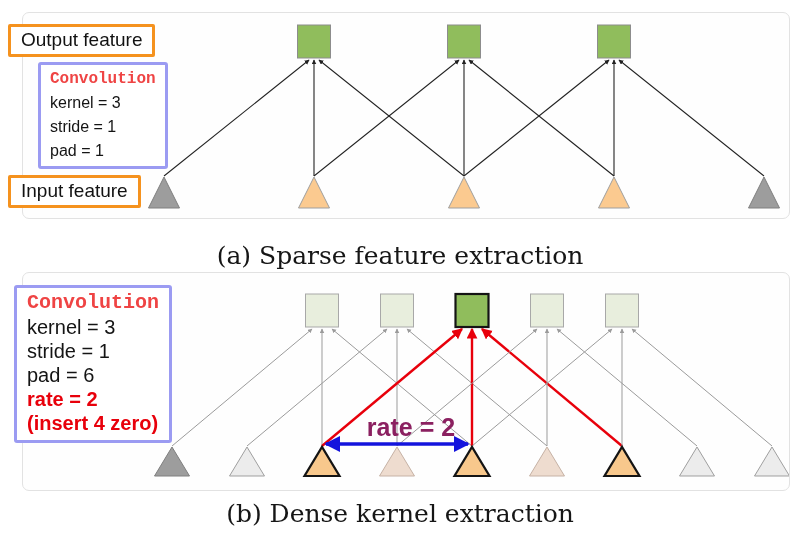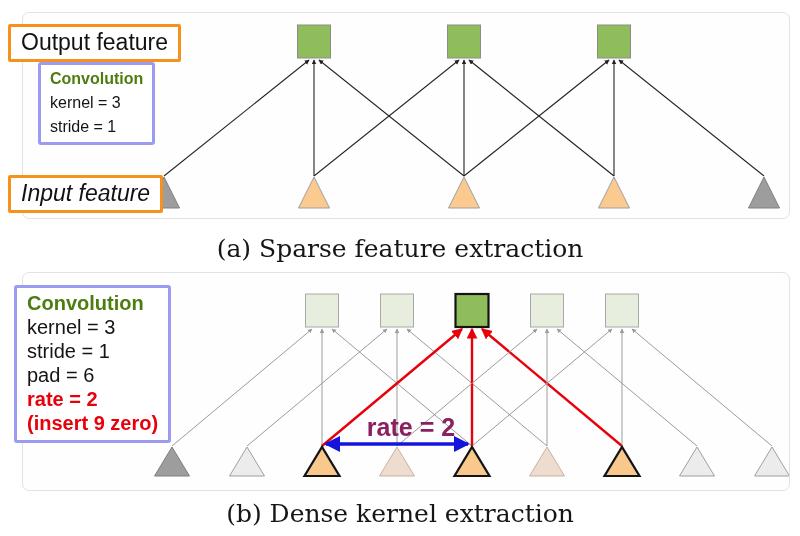--- a/index.html
+++ b/index.html
@@ -5,31 +5,31 @@
   html,body{margin:0;padding:0;background:#ffffff;}
   .page{position:relative;width:800px;height:536px;background:#ffffff;overflow:hidden;
         font-family:"Liberation Sans",sans-serif;}
   .panel{position:absolute;left:22px;width:766px;border:1px solid #e2e2e2;border-radius:7px;
          background:#fefefe;}
   #panel-a{top:12px;height:205px;}
   #panel-b{top:272px;height:217px;}
   .panel svg{position:absolute;left:0;top:0;}
   .caption{position:absolute;left:0;width:800px;text-align:center;
            font-family:"DejaVu Serif","Liberation Serif",serif;font-size:25px;color:#161616;}
-  #caption-a{top:234px;}
+  #caption-a{top:241px;}
   #caption-b{top:499px;}
   .obox{position:absolute;background:#ffffff;border:3px solid #f5921e;border-radius:2px;
-        font-size:23px;color:#121212;padding:2px 10px 3px;white-space:nowrap;z-index:3;}
+        font-size:19px;color:#121212;padding:2px 10px 3px;white-space:nowrap;z-index:3;}
   #output-label{left:8px;top:24px;}
-  #input-label{left:8px;top:175px;font-style:italic;}
+  #input-label{left:8px;top:175px;}
   .cbox{position:absolute;background:#ffffff;border:3px solid #9b9bf2;border-radius:3px;
         color:#141414;z-index:3;white-space:nowrap;}
   #cbox-a{left:38px;top:62px;font-size:16px;line-height:24px;padding:2px 9px 3px;}
   #cbox-b{left:14px;top:285px;font-size:20px;line-height:24px;padding:3px 10px 5px;}
-  .cbox .title{font-weight:bold;color:#4d7c0f;}
+  .cbox .title{font-weight:bold;color:#ef4444;font-family:Liberation Mono, monospace;}
   .cbox .red{font-weight:bold;color:#e8000b;}
 </style>
 </head>
 <body>
 
 <div class="page">
 
   <div class="panel" id="panel-a">
     <svg id="svg-a" width="766" height="205" viewBox="0 0 766 205">
         <defs>
@@ -58,20 +58,21 @@
   </div>
 
   <div class="obox" id="output-label">
     <span>Output feature</span>
   </div>
 
   <div class="cbox" id="cbox-a">
     <div class="title">Convolution</div>
     <div>kernel = 3</div>
     <div>stride = 1</div>
+    <div>pad = 1</div>
   </div>
 
   <div class="obox" id="input-label">
     <span>Input feature</span>
   </div>
 
   <div class="caption" id="caption-a">(a) Sparse feature extraction</div>
 
   <div class="panel" id="panel-b">
     <svg id="svg-b" width="766" height="217" viewBox="0 0 766 217">
@@ -119,18 +120,18 @@
         <text x="388" y="163" text-anchor="middle" fill="#8b2060" font-size="25" font-weight="bold" font-family="&quot;Liberation Sans&quot;, sans-serif">rate = 2</text>
       </svg>
   </div>
 
   <div class="cbox" id="cbox-b">
     <div class="title">Convolution</div>
     <div>kernel = 3</div>
     <div>stride = 1</div>
     <div>pad = 6</div>
     <div class="red">rate = 2</div>
-    <div class="red">(insert 9 zero)</div>
+    <div class="red">(insert 4 zero)</div>
   </div>
 
   <div class="caption" id="caption-b">(b) Dense kernel extraction</div>
 
 </div>
 
 </body></html>

